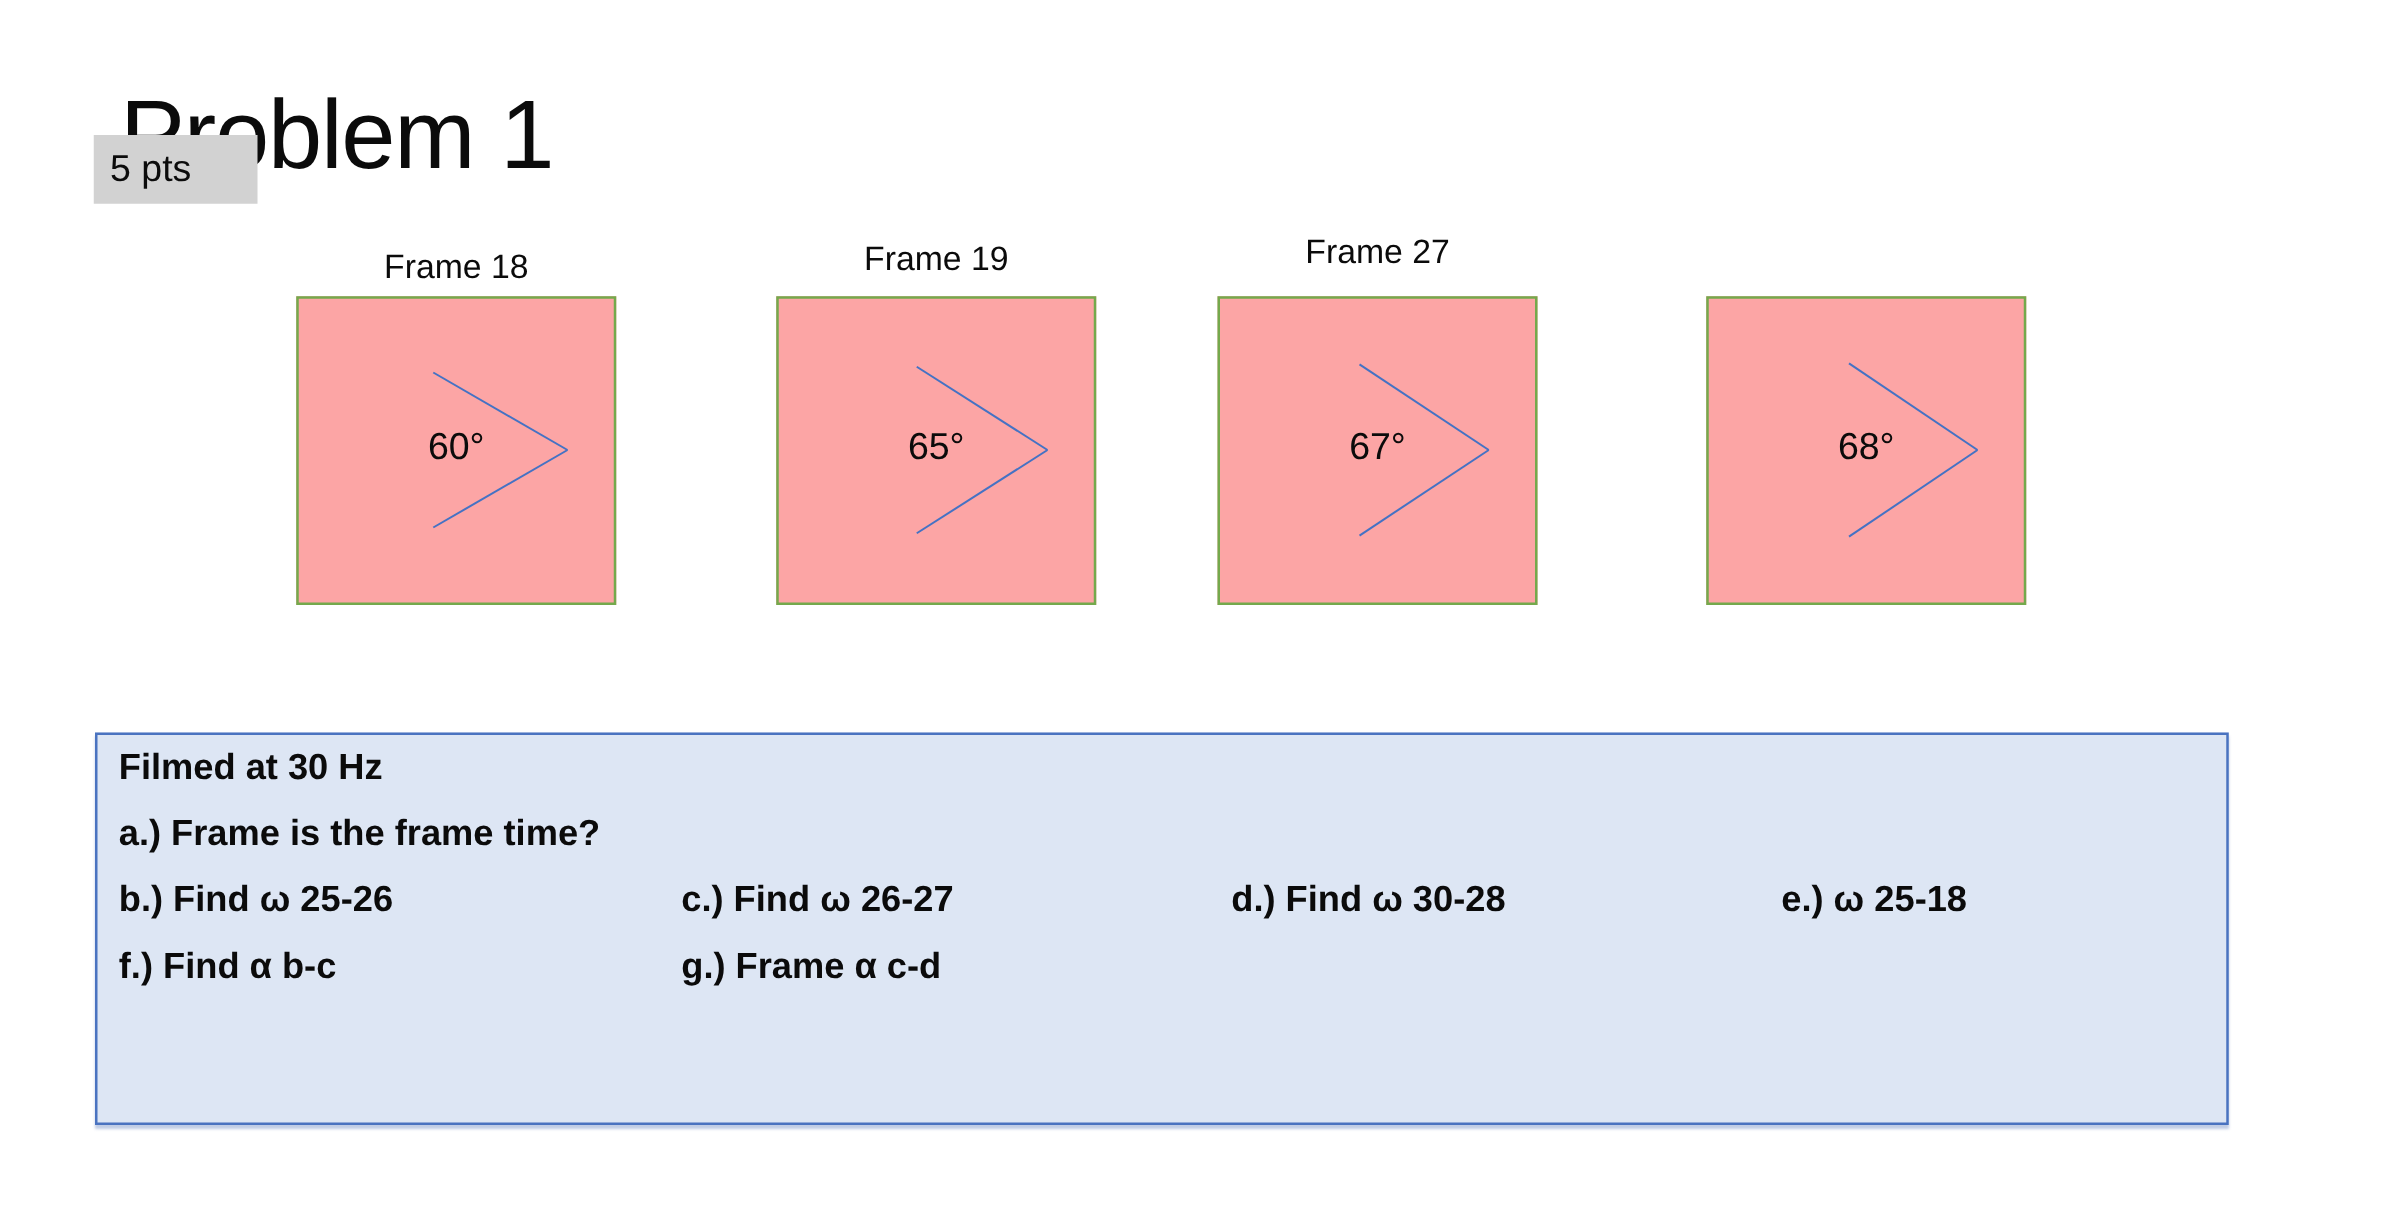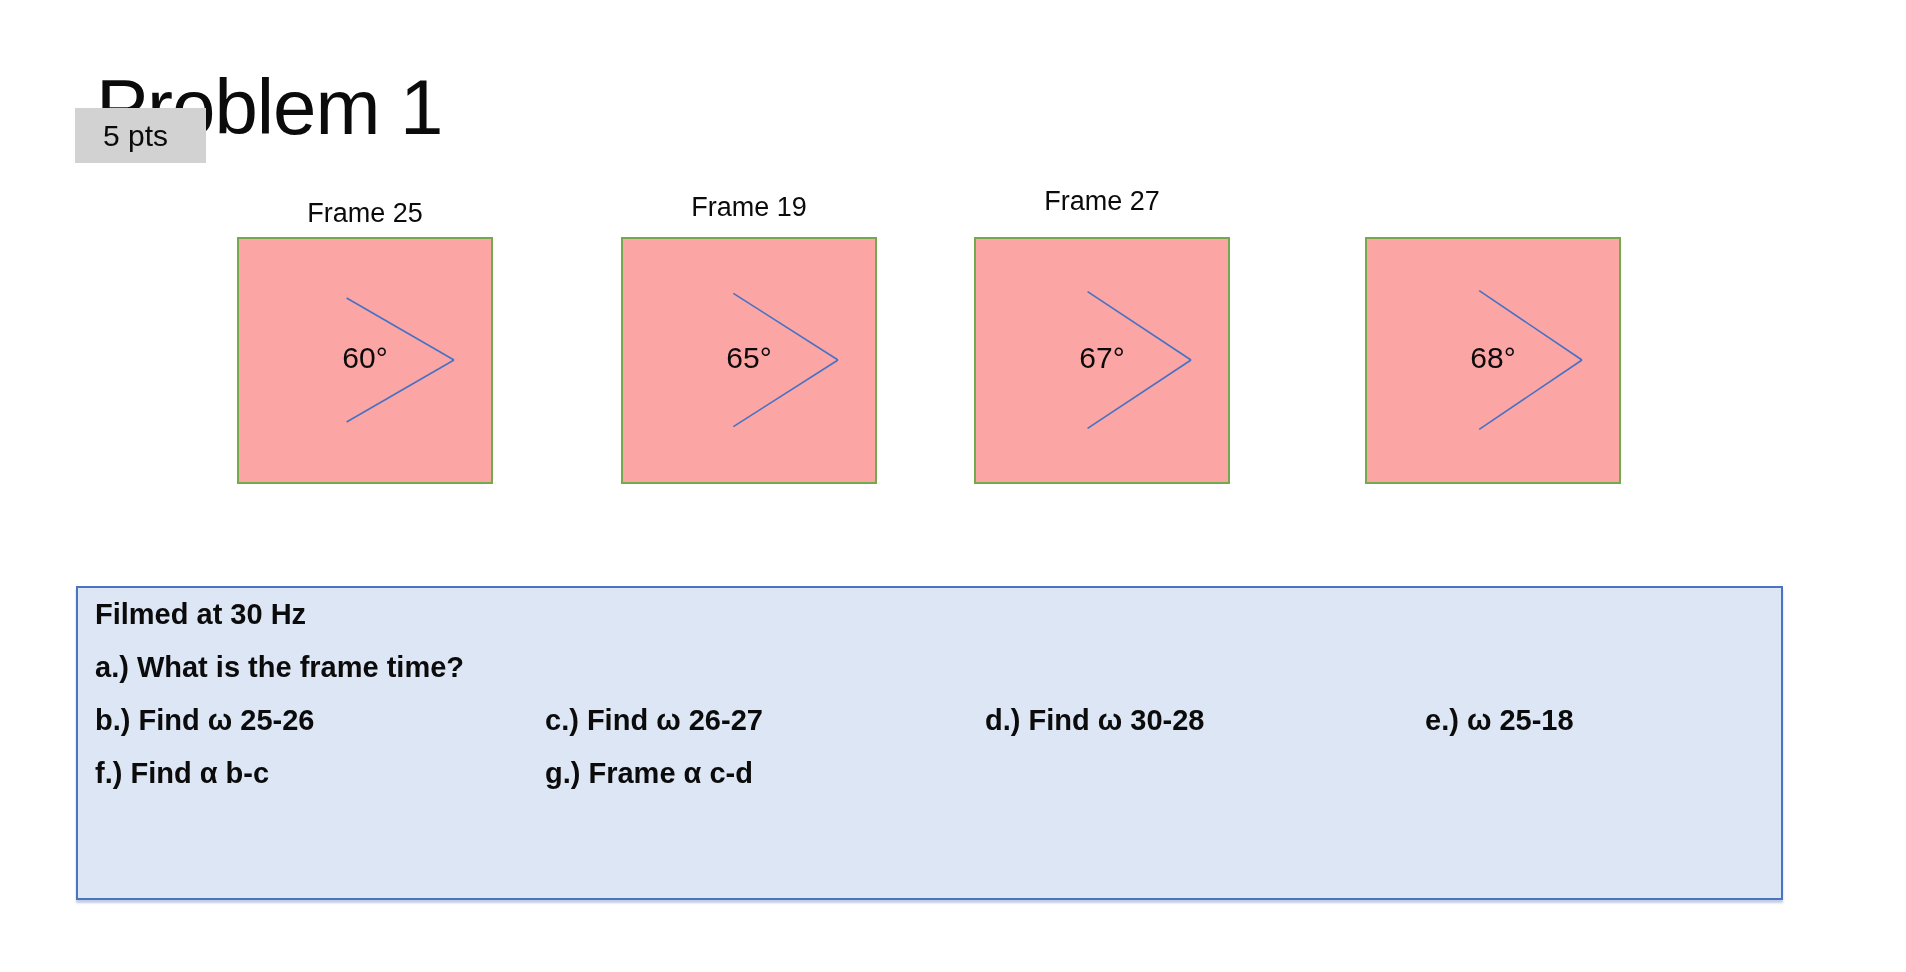--- a/index.html
+++ b/index.html
@@ -32,21 +32,21 @@
     white-space:nowrap;
   }
 
   .pts-badge{
     position:absolute;
     left:75px; top:108px;
     width:131px; height:55px;
     background:var(--badge-bg);
     font-size:30px;
     display:flex; align-items:center;
-    padding-left:28px;
+    padding-left:13px;
     white-space:nowrap;
   }
 
   .frames-row{position:absolute; left:0; top:0; width:100%; height:0;}
 
   .frame{
     position:absolute;
     top:237px;
     width:256px; height:247px;
   }
@@ -111,21 +111,21 @@
 </head>
 <body>
 
 <h1 class="page-title">Problem 1</h1>
 
 <div class="pts-badge">5 pts</div>
 
 <div class="frames-row">
 
   <div class="frame" style="left: 237px;">
-    <div class="frame-label">Frame 25</div>
+    <div class="frame-label">Frame 18</div>
     <div class="frame-box">
       <svg width="256" height="247" viewBox="0 0 256 247">
         <line class="arm-upper" x1="215" y1="121" x2="107.6128499307296" y2="59.00000000000001"></line>
         <line class="arm-lower" x1="215" y1="121" x2="107.6128499307296" y2="183"></line>
       </svg>
       <span class="angle-label">60°</span>
     </div>
   </div>
 
   <div class="frame" style="left: 621px;">
@@ -160,21 +160,21 @@
     </div>
   </div>
 
 </div>
 
 <div class="question-box">
   <div class="q-row">
     <span class="q-item q-col-0">Filmed at 30 Hz</span>
   </div>
   <div class="q-row">
-    <span class="q-item q-col-0">a.) What is the frame time?</span>
+    <span class="q-item q-col-0">a.) Frame is the frame time?</span>
   </div>
   <div class="q-row">
     <span class="q-item q-col-0">b.) Find ω 25-26</span>
     <span class="q-item q-col-1">c.) Find ω 26-27</span>
     <span class="q-item q-col-2">d.) Find ω 30-28</span>
     <span class="q-item q-col-3">e.) ω 25-18</span>
   </div>
   <div class="q-row">
     <span class="q-item q-col-0">f.) Find α b-c</span>
     <span class="q-item q-col-1">g.) Frame α c-d</span>

